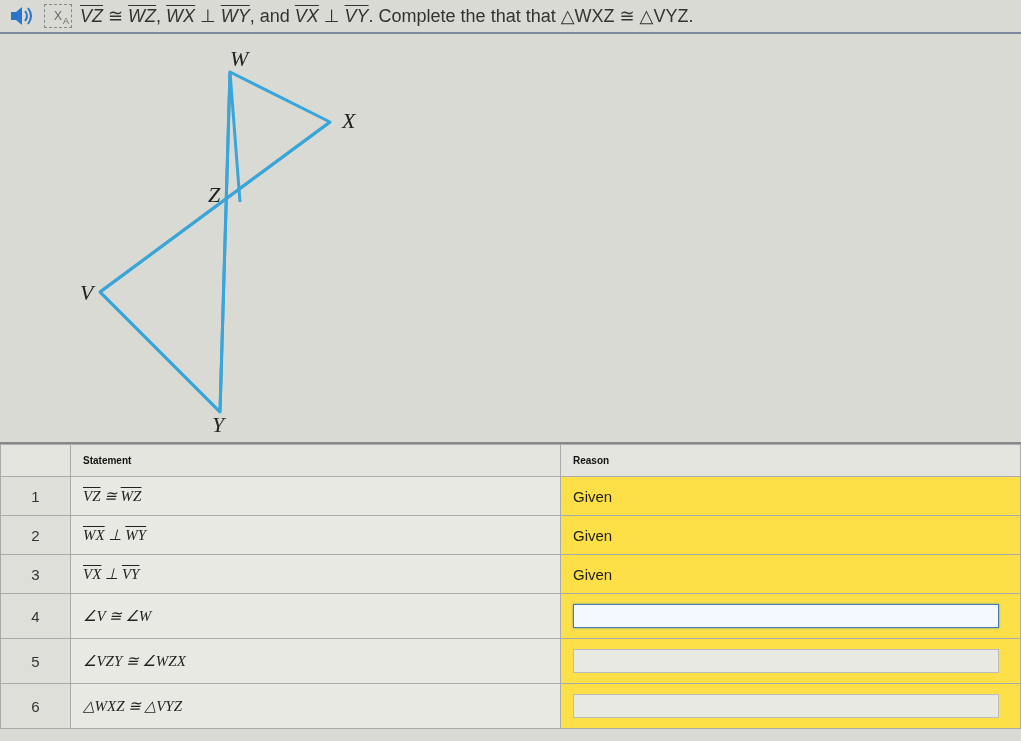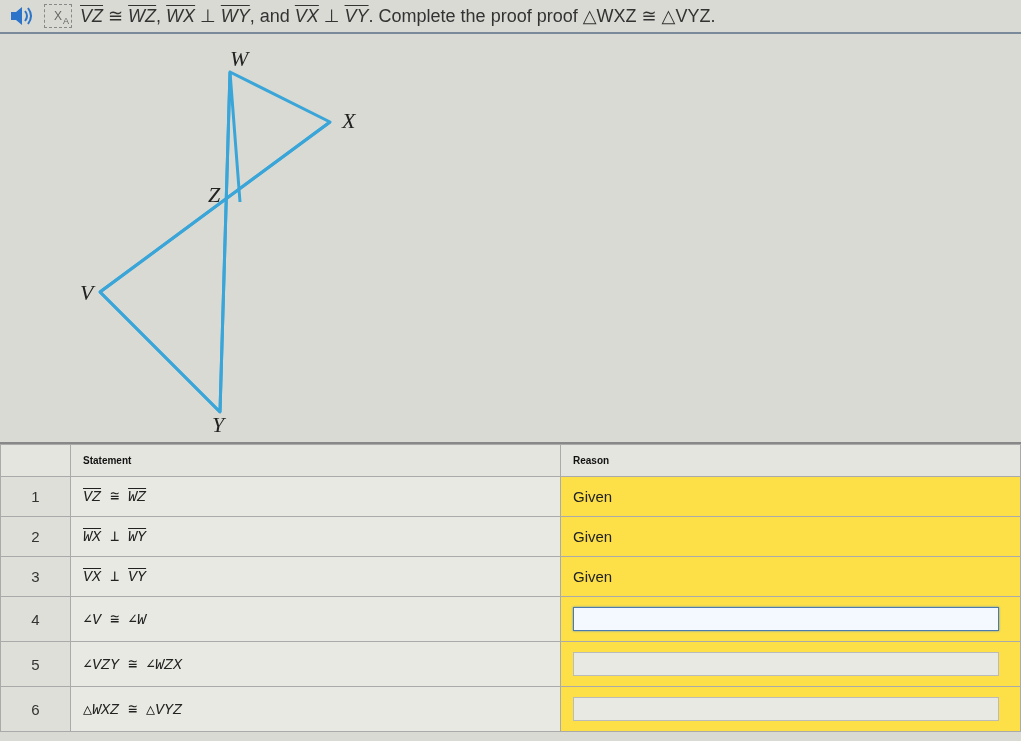--- a/index.html
+++ b/index.html
@@ -76,21 +76,21 @@
     text-align: center;
     background: #dedfd8;
     color: #333;
   }
   table.proof td.stmt { background: #e8e9e3; }
   table.proof td.reason { background: #fde047; }
   col.cnum { width: 70px; }
   col.cstmt { width: 490px; }
   col.creason { width: auto; }
   .math .ov { text-decoration: overline; font-style: italic; }
-  .math { font-family: Liberation Mono, monospace; font-style: italic; }
+  .math { font-family: Liberation Serif, serif; font-style: italic; }
   .reason-input {
     width: 98%;
     height: 24px;
     border: 1px solid #4a7ab0;
     background: #f4f9ff;
     box-shadow: 0 0 2px #5a90c8;
     padding: 2px 4px;
   }
 </style>
 </head>
@@ -102,21 +102,21 @@
       <path d="M2 7 L7 7 L13 2 L13 20 L7 15 L2 15 Z" fill="#2b74c9"></path>
       <path d="M16 6 Q20 11 16 16" stroke="#2b74c9" stroke-width="2" fill="none"></path>
       <path d="M19 3 Q25 11 19 19" stroke="#2b74c9" stroke-width="2" fill="none"></path>
     </svg>
   </span>
   <span class="icon-btn" style="border:1px dashed #888;font-size:11px;color:#666;position:relative;">
     <span style="font-size:12px;">X</span>
     <span style="font-size:9px;position:absolute;bottom:1px;right:2px;">A</span>
   </span>
   <span class="problem-text">
-    <span class="ov">VZ</span><span> ≅ </span><span class="ov">WZ</span><span>, </span><span class="ov">WX</span><span> ⊥ </span><span class="ov">WY</span><span>, and </span><span class="ov">VX</span><span> ⊥ </span><span class="ov">VY</span><span>. Complete the proof proof △WXZ ≅ △VYZ.</span>
+    <span class="ov">VZ</span><span> ≅ </span><span class="ov">WZ</span><span>, </span><span class="ov">WX</span><span> ⊥ </span><span class="ov">WY</span><span>, and </span><span class="ov">VX</span><span> ⊥ </span><span class="ov">VY</span><span>. Complete the that that △WXZ ≅ △VYZ.</span>
   </span>
 </div>
 
 <div class="figure">
   <svg width="320" height="380" viewBox="0 0 320 380">
 
     <polyline points="150,20 250,70 20,240 140,360 150,20 160,150" fill="none" stroke="#3aa5d8" stroke-width="3" stroke-linejoin="round"></polyline>
     <line x1="20" y1="240" x2="140" y2="360" stroke="#3aa5d8" stroke-width="3"></line>
     <line x1="150" y1="20" x2="140" y2="360" stroke="#3aa5d8" stroke-width="3"></line>
     <line x1="250" y1="70" x2="20" y2="240" stroke="#3aa5d8" stroke-width="3"></line>

